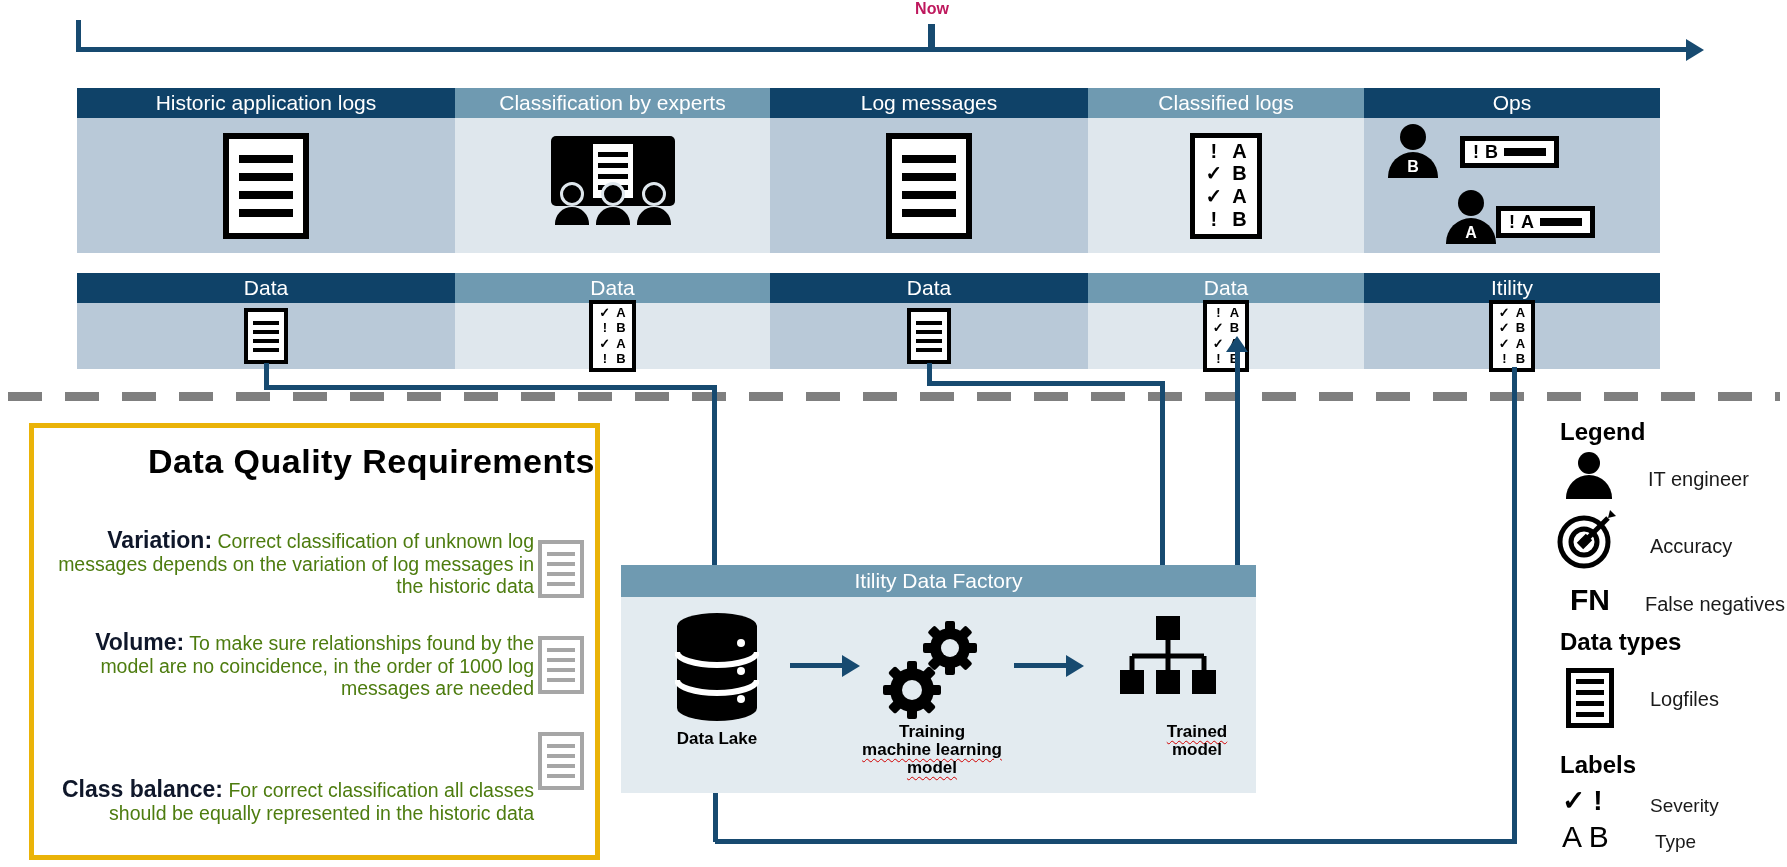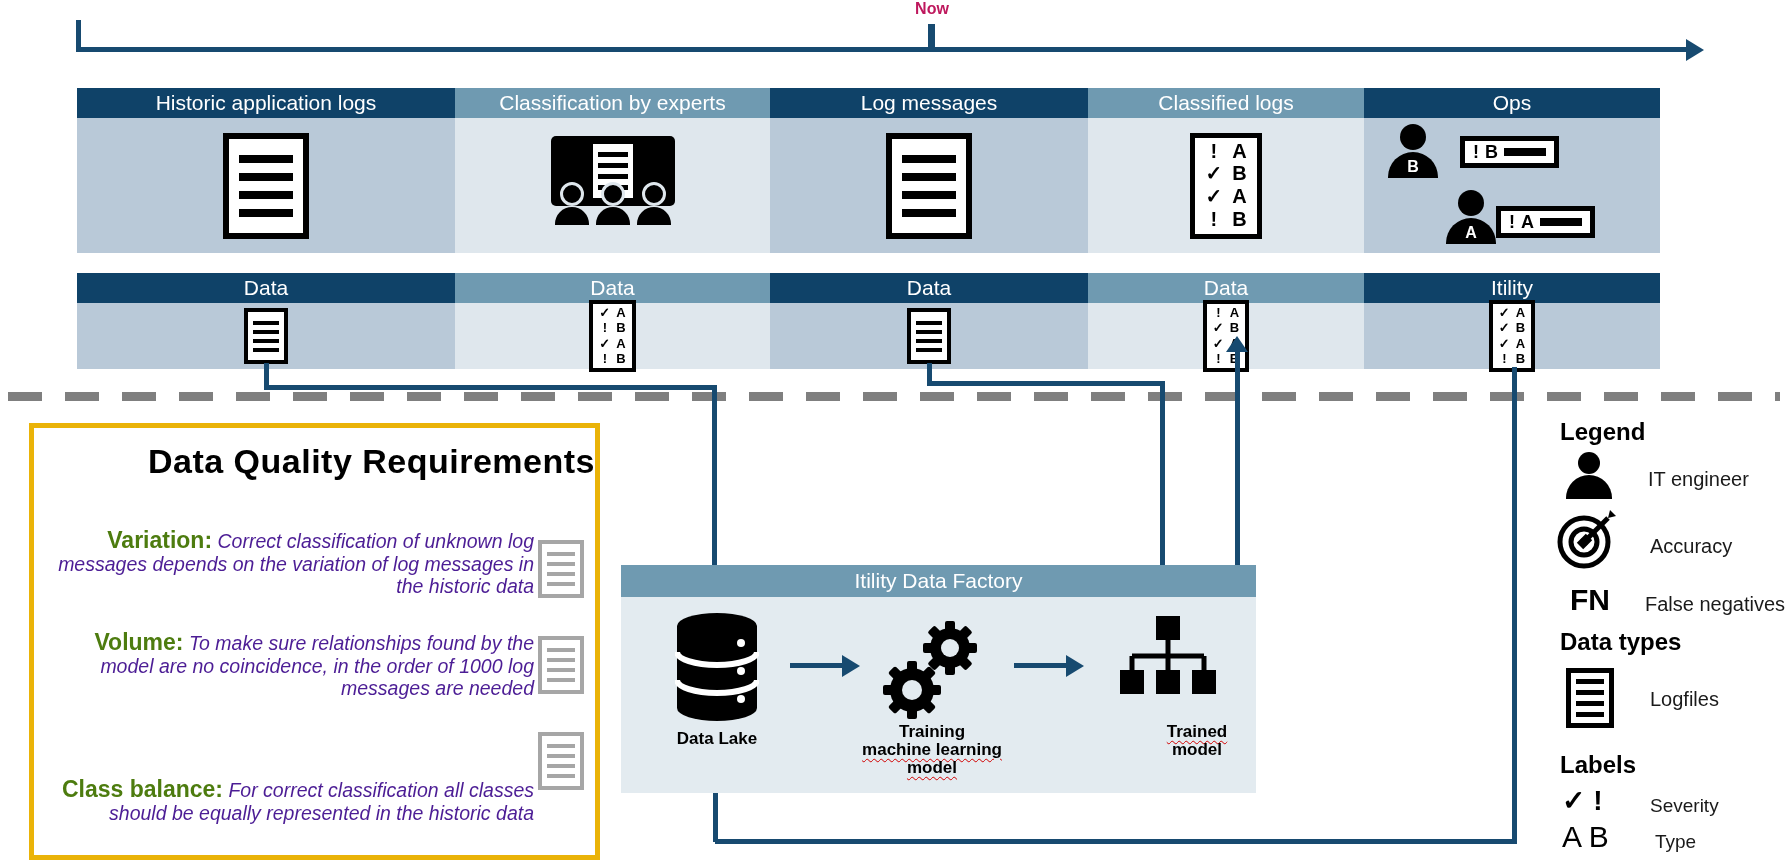--- a/index.html
+++ b/index.html
@@ -49,22 +49,22 @@
   
   .logbox{position:absolute;background:#fff;border:5px solid #000;height:22px;display:flex;align-items:center;gap:6px;padding:0 8px;font-weight:700;font-size:18px;}
   .logbox .bar{width:42px;height:8px;background:#000;}
   
   .dashes{position:absolute;left:8px;top:392px;width:1772px;height:9px;
           background:repeating-linear-gradient(90deg,#7f7f7f 0 34px,transparent 34px 57px);}
   
   .dqr{position:absolute;left:29px;top:423px;width:571px;height:437px;border:5px solid #eab308;background:#fff;box-sizing:border-box;text-align:right;}
   .dqr h1{margin:0;padding:14px 0 0 26px;font-size:34px;letter-spacing:.5px;}
   .dqr .item{position:absolute;left:14px;width:486px;font-size:19.5px;line-height:1.12;}
-  .dqr .term{font-weight:700;font-size:23px;color:#4d7c0f;font-style:normal;}
-  .dqr .desc{color:#4c1d95;font-style:italic;}
+  .dqr .term{font-weight:700;font-size:23px;color:#0f172a;font-style:normal;}
+  .dqr .desc{color:#4d7c0f;}
   
   .factory{position:absolute;left:621px;top:565px;width:635px;height:228px;background:#e3ebf0;}
   .factory .fhdr{position:absolute;left:0;top:0;width:100%;height:32px;background:#6f9ab1;color:#fff;font-size:21px;text-align:center;line-height:32px;}
   .flabel{position:absolute;text-align:center;font-weight:700;font-size:17px;line-height:18px;}
   .sq{text-decoration:underline wavy #d00000 1px;text-underline-offset:3px;}
   
   .lg-title{position:absolute;font-weight:700;font-size:24px;}
   .lg-text{position:absolute;font-size:20px;color:#1a1a1a;}
   .fn{position:absolute;font-weight:700;font-size:30px;}
   .lab-sym{position:absolute;font-size:28px;font-weight:700;}

